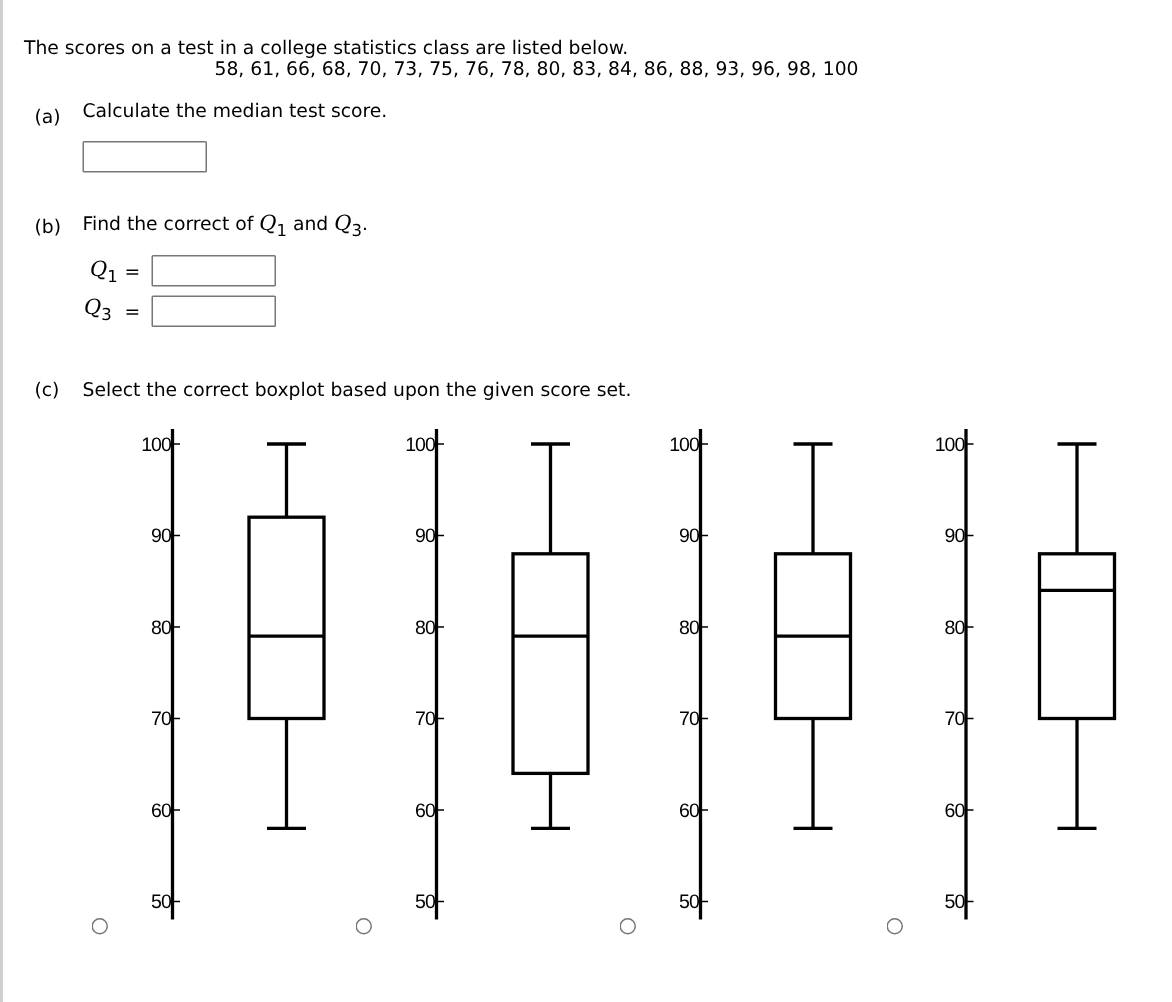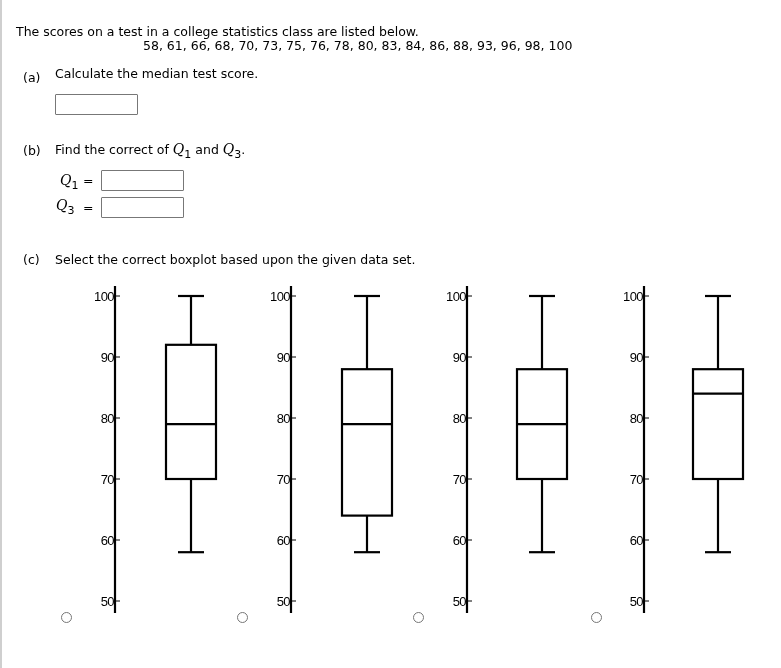--- a/index.html
+++ b/index.html
@@ -50,21 +50,21 @@
 
 <div class="txt q" style="left:60px; top:172px;"><span>Q</span><span class="sub">1</span></div>
 <div class="eq" style="left:83px; top:173px;">=</div>
 <input type="text" class="answer-input" style="left: 101px; top: 170px; width: 83px;" value="">
 
 <div class="txt q" style="left:56px; top:197px;"><span>Q</span><span class="sub">3</span></div>
 <div class="eq" style="left:83px; top:200px;">=</div>
 <input type="text" class="answer-input" style="left: 101px; top: 197px; width: 83px;" value="">
 
 <div class="txt part-label" style="top:252px">(c)</div>
-<div class="txt part-text" style="top:252px">Select the correct boxplot based upon the given data set.</div>
+<div class="txt part-text" style="top:252px">Select the correct boxplot based upon the given score set.</div>
 
 <svg class="chart-svg" id="boxplots" width="781" height="360" viewBox="0 270 781 360">
     <line x1="115" y1="286" x2="115" y2="613" stroke="#000" stroke-width="2.2"></line>
     <line x1="115" y1="296" x2="120" y2="296" stroke="#000" stroke-width="1"></line>
     <text x="114" y="300.5" text-anchor="end" font-family="Liberation Sans, sans-serif" font-size="13" fill="#000" letter-spacing="-0.6">100</text>
     <line x1="115" y1="357" x2="120" y2="357" stroke="#000" stroke-width="1"></line>
     <text x="114" y="361.5" text-anchor="end" font-family="Liberation Sans, sans-serif" font-size="13" fill="#000" letter-spacing="-0.6">90</text>
     <line x1="115" y1="418" x2="120" y2="418" stroke="#000" stroke-width="1"></line>
     <text x="114" y="422.5" text-anchor="end" font-family="Liberation Sans, sans-serif" font-size="13" fill="#000" letter-spacing="-0.6">80</text>
     <line x1="115" y1="479" x2="120" y2="479" stroke="#000" stroke-width="1"></line>

